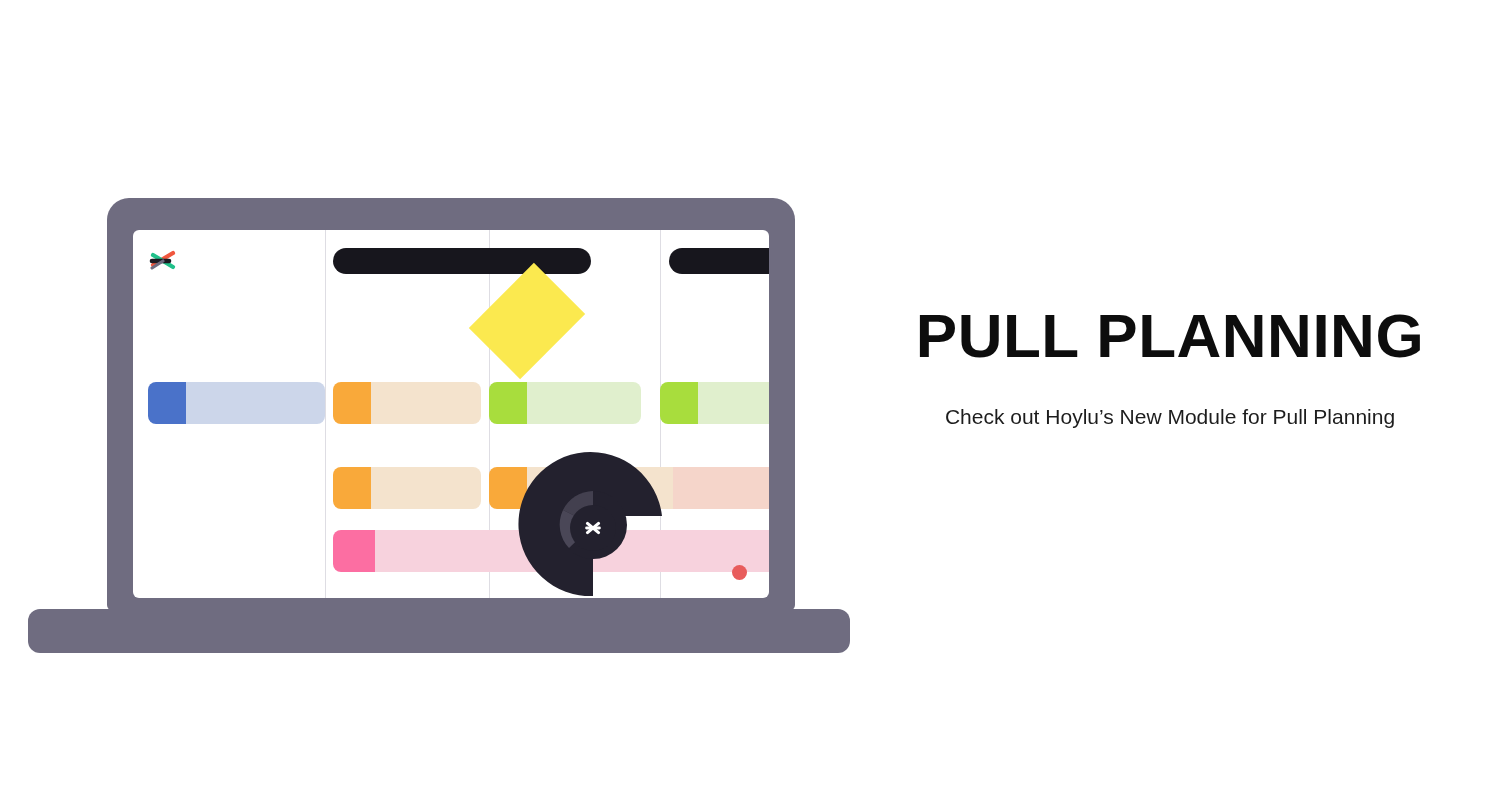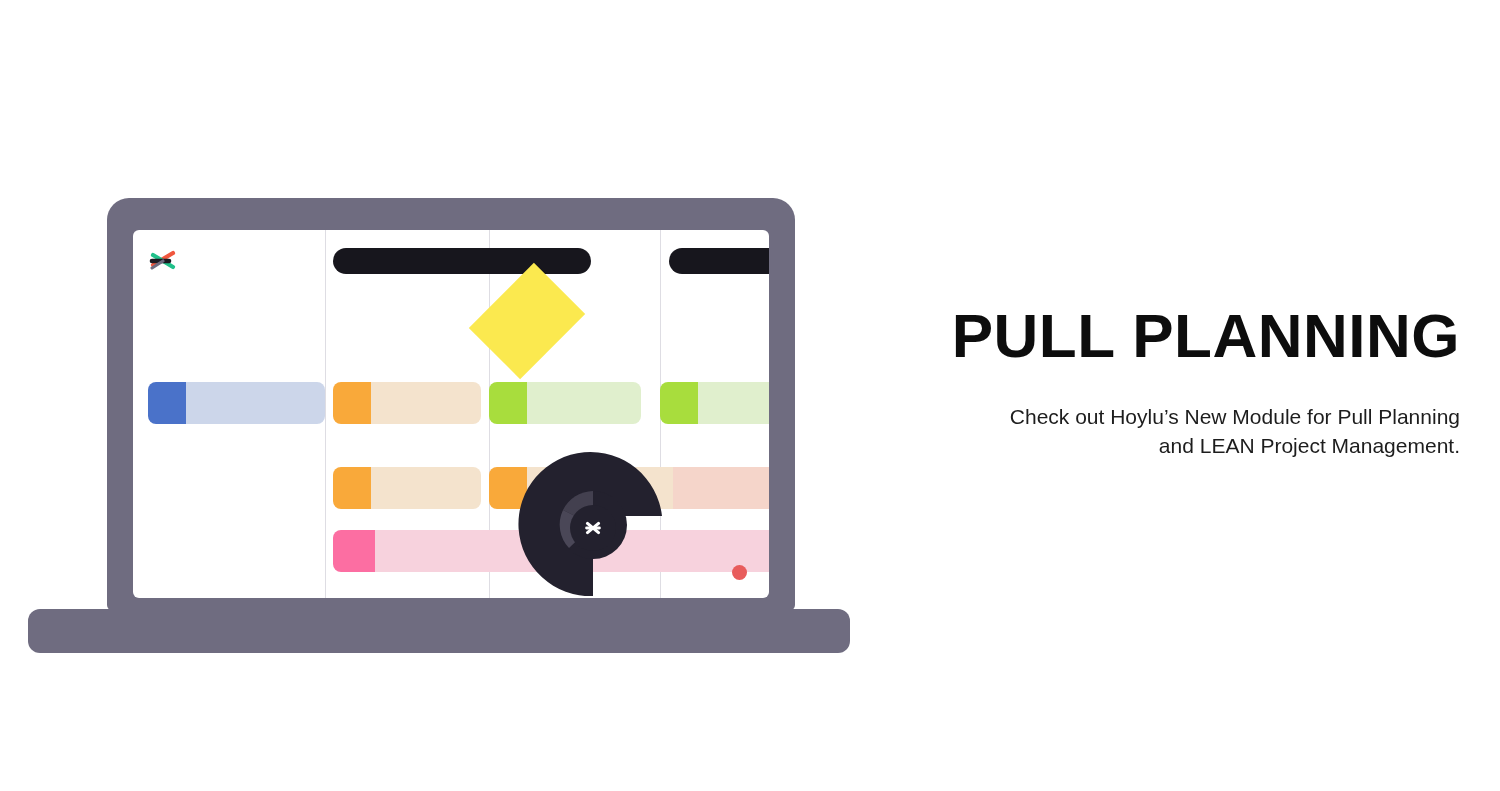--- a/index.html
+++ b/index.html
@@ -142,21 +142,21 @@
     border-radius: 50%;
     background: #e85c5c;
   }
 
   
   .copy-panel {
     position: absolute;
     left: 880px;
     top: 305px;
     width: 580px;
-    text-align: right;
+    text-align: center;
   }
   .headline-strong {
     font-family: "Liberation Sans", sans-serif;
     font-weight: 700;
     font-size: 62px;
     letter-spacing: 0.5px;
     line-height: 1.0;
     color: #0d0d0d;
     margin: 0;
     white-space: nowrap;
@@ -275,17 +275,16 @@
 
       <div class="red-dot"></div>
 
     </div>
   </div>
 
   <div class="copy-panel">
     <h1 class="headline-strong">PULL PLANNING</h1>
     <p class="subcopy">
       <span class="line">Check out Hoylu’s New Module for Pull Planning</span>
-      <span class="line">and LEAN Project Management.</span>
     </p>
   </div>
 
 </div>
 
 </body></html>

